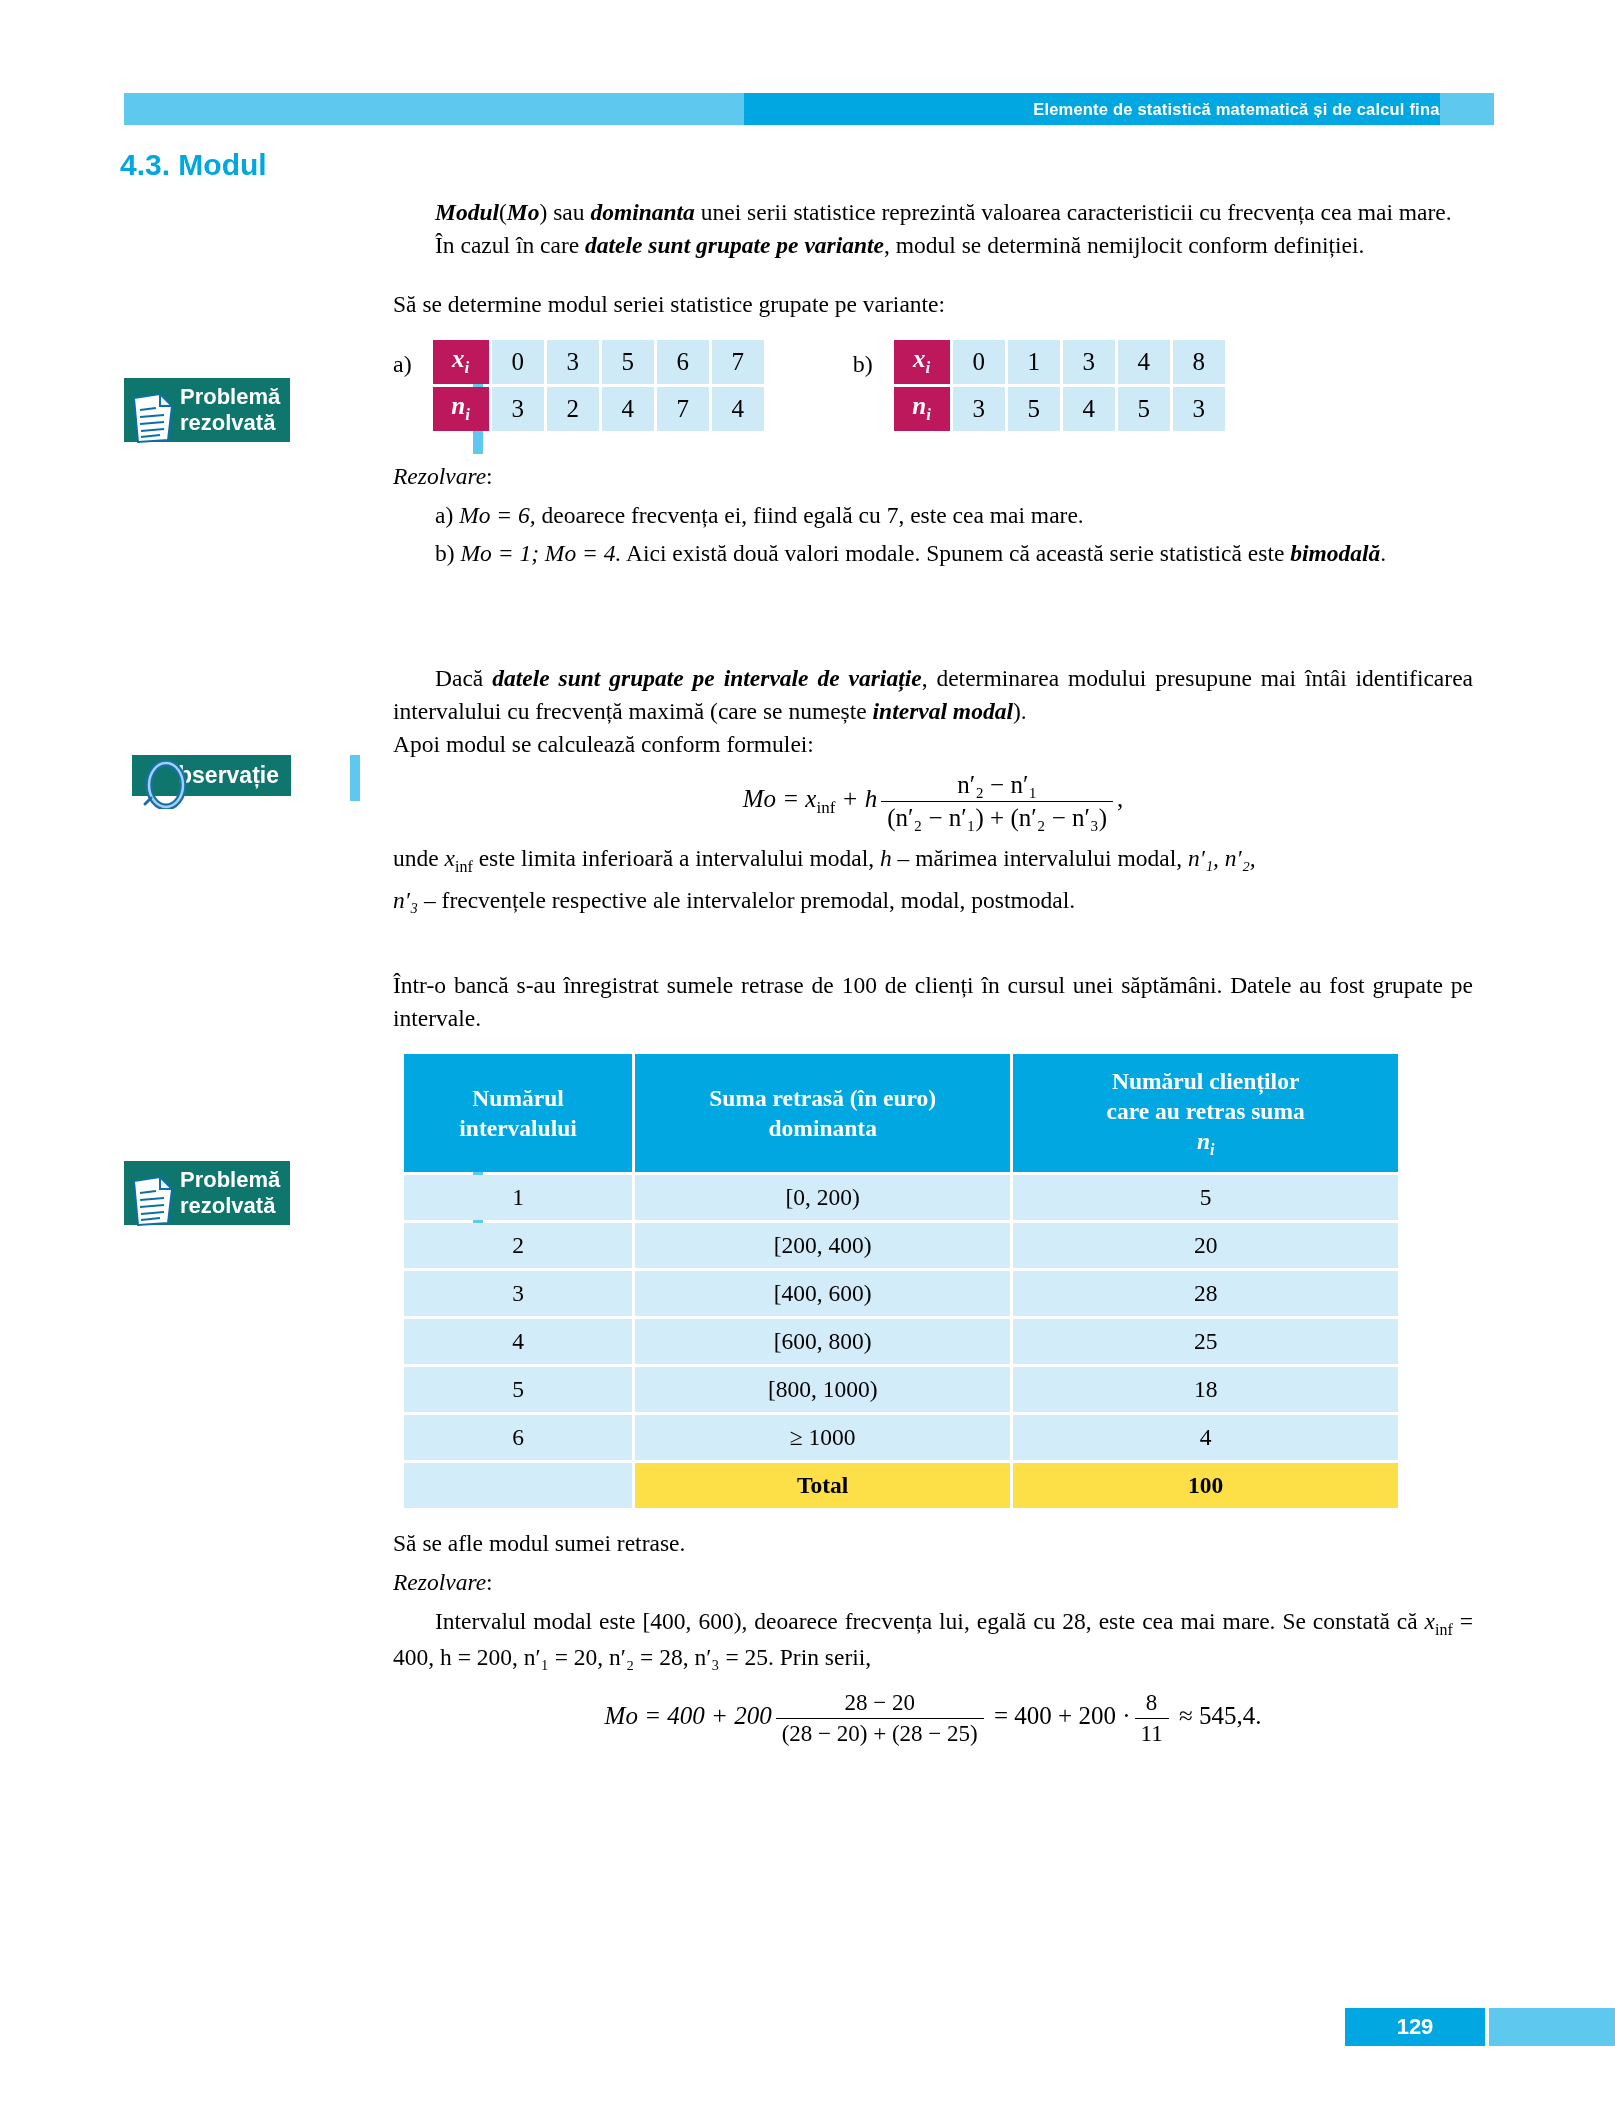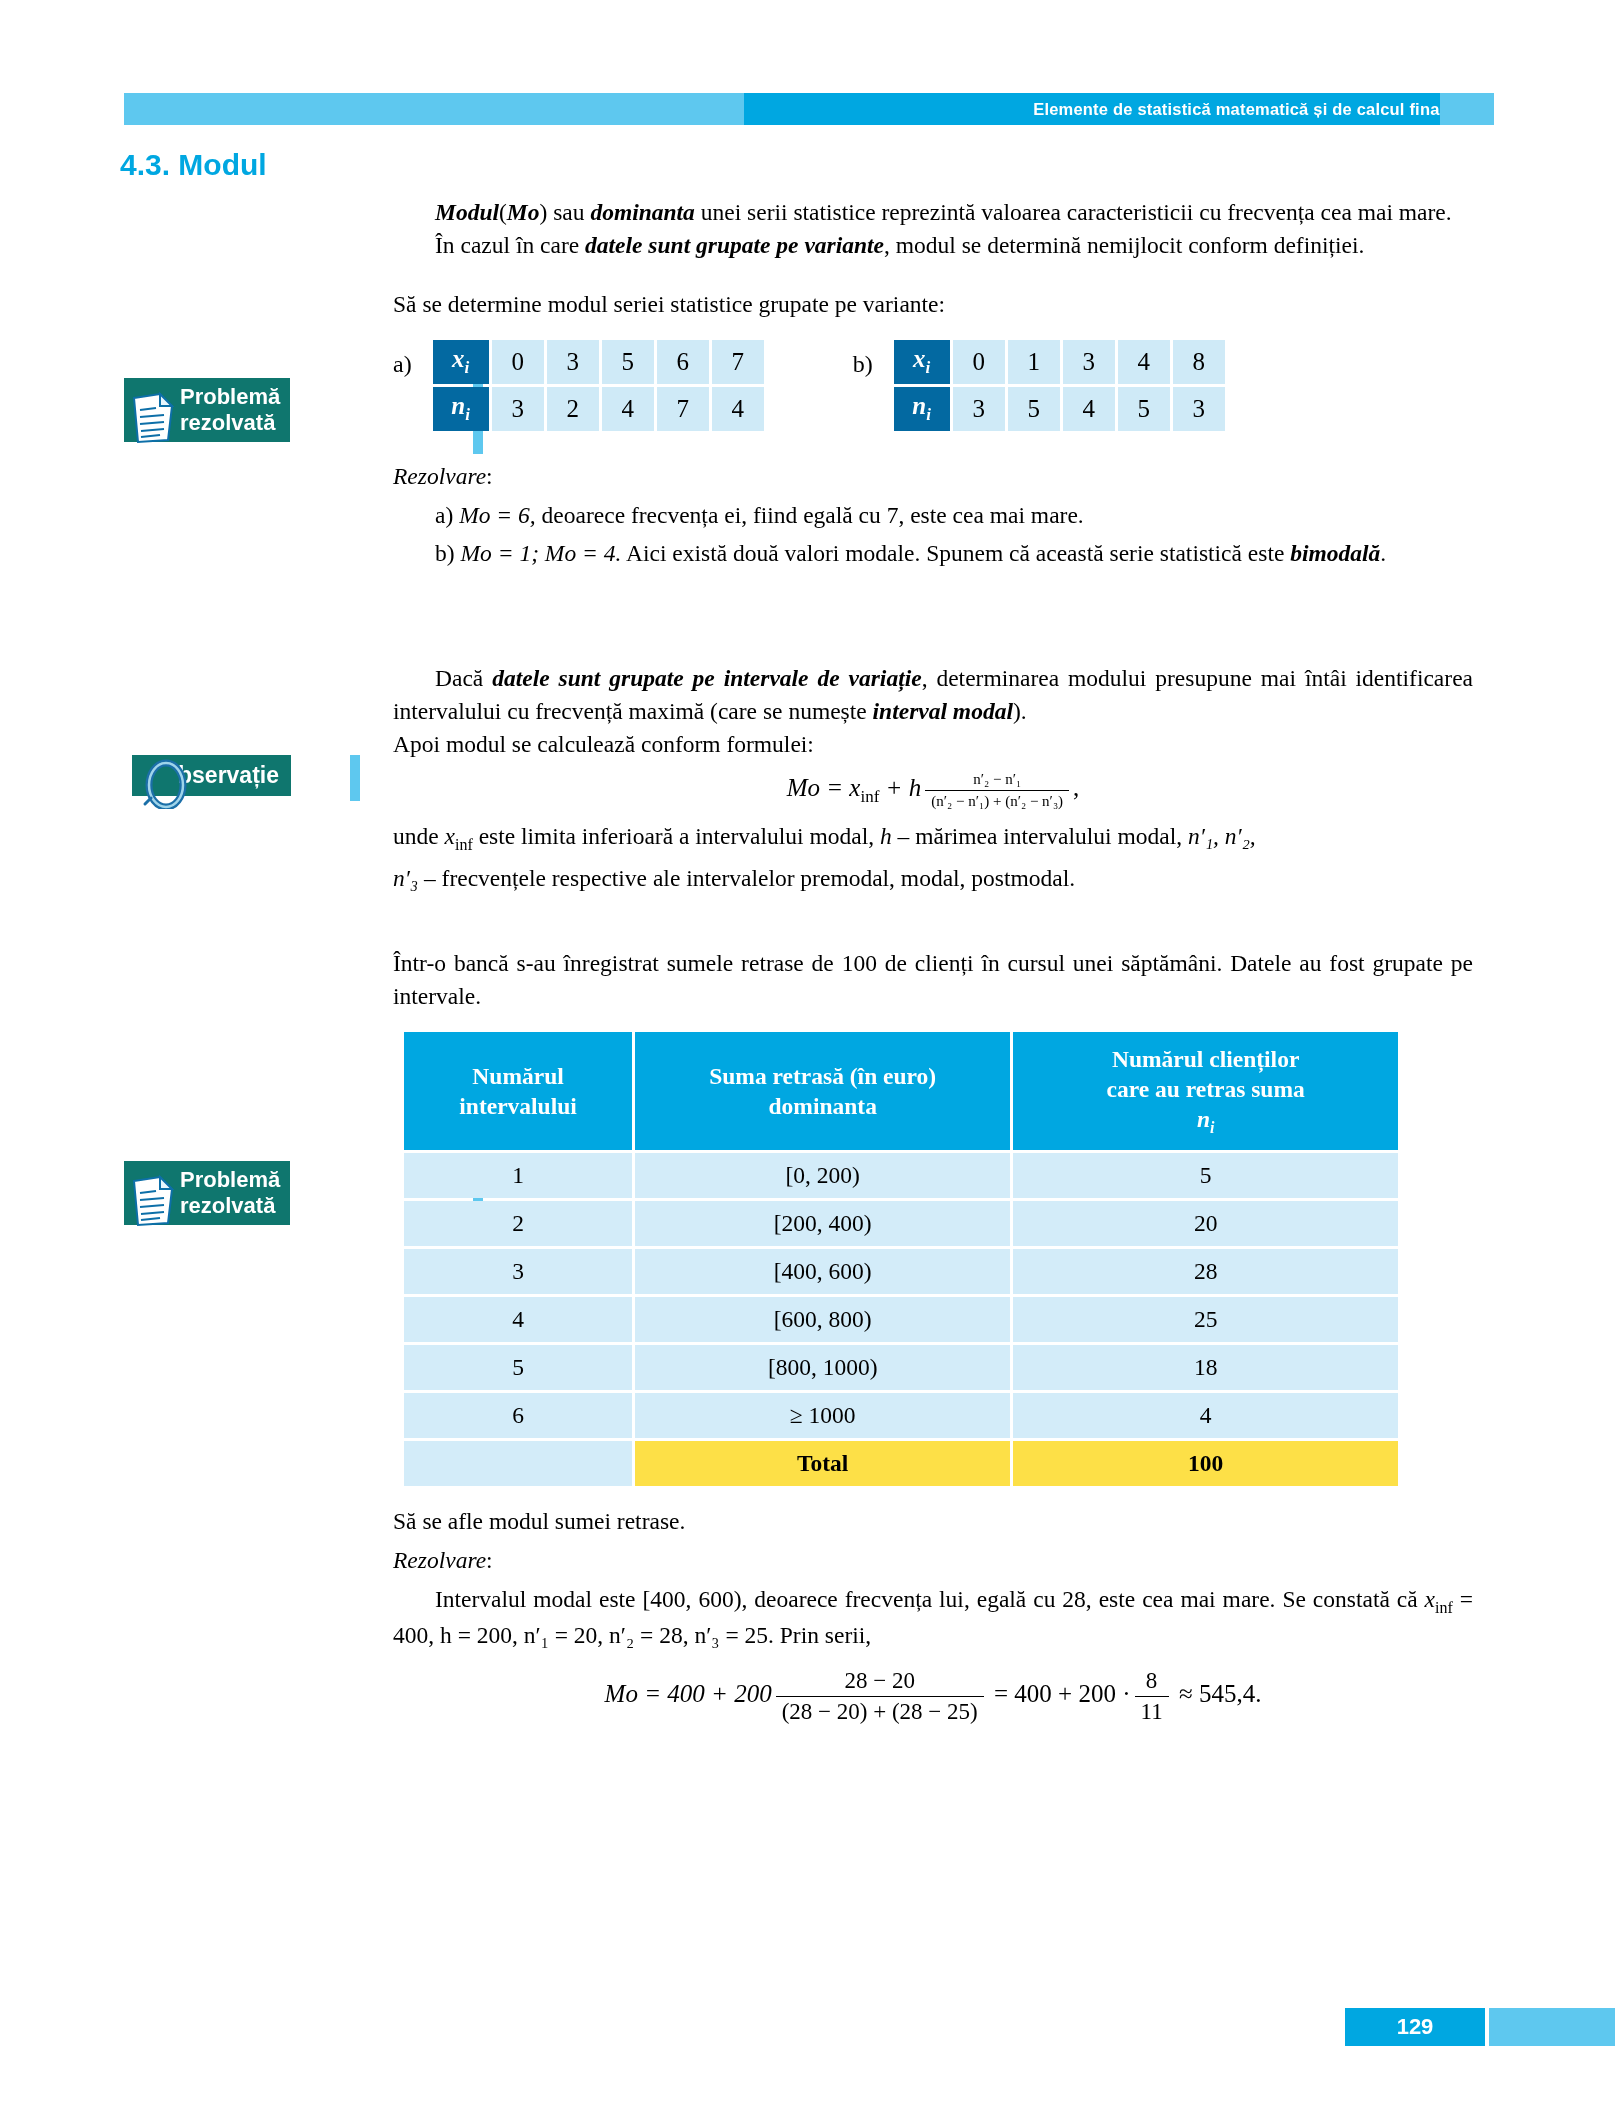--- a/index.html
+++ b/index.html
@@ -120,21 +120,21 @@
   }
   table.mini td {
     background: #cfeaf7;
     text-align: center;
     font-size: 25px;
     width: 52px;
     height: 44px;
     vertical-align: middle;
   }
   table.mini td.rh {
-    background: #0369a1;
+    background: #be185d;
     color: #ffffff;
     font-weight: bold;
     font-style: italic;
     font-family: "Liberation Serif", serif;
     width: 56px;
   }
   .sub { font-size: .68em; vertical-align: sub; }
 
   
   table.main {
@@ -175,21 +175,21 @@
     margin: 10px 0 10px 0;
   }
   .frac {
     display: inline-block;
     vertical-align: middle;
     text-align: center;
     margin: 0 4px;
   }
   .frac .num { display: block; padding: 0 6px 2px 6px; font-size: 23px; }
   .frac .den { display: block; padding: 2px 6px 0 6px; border-top: 1.4px solid #000; font-size: 23px; }
-  .frac.small .num, .frac.small .den { font-size: 15px; }
+  .frac.small .num, .frac.small .den { font-size: 25px; }
 
   
   .footer {
     position: absolute;
     left: 1300px; top: 2008px;
     display: flex;
     align-items: stretch;
     height: 38px;
     padding-left: 45px;
   }

